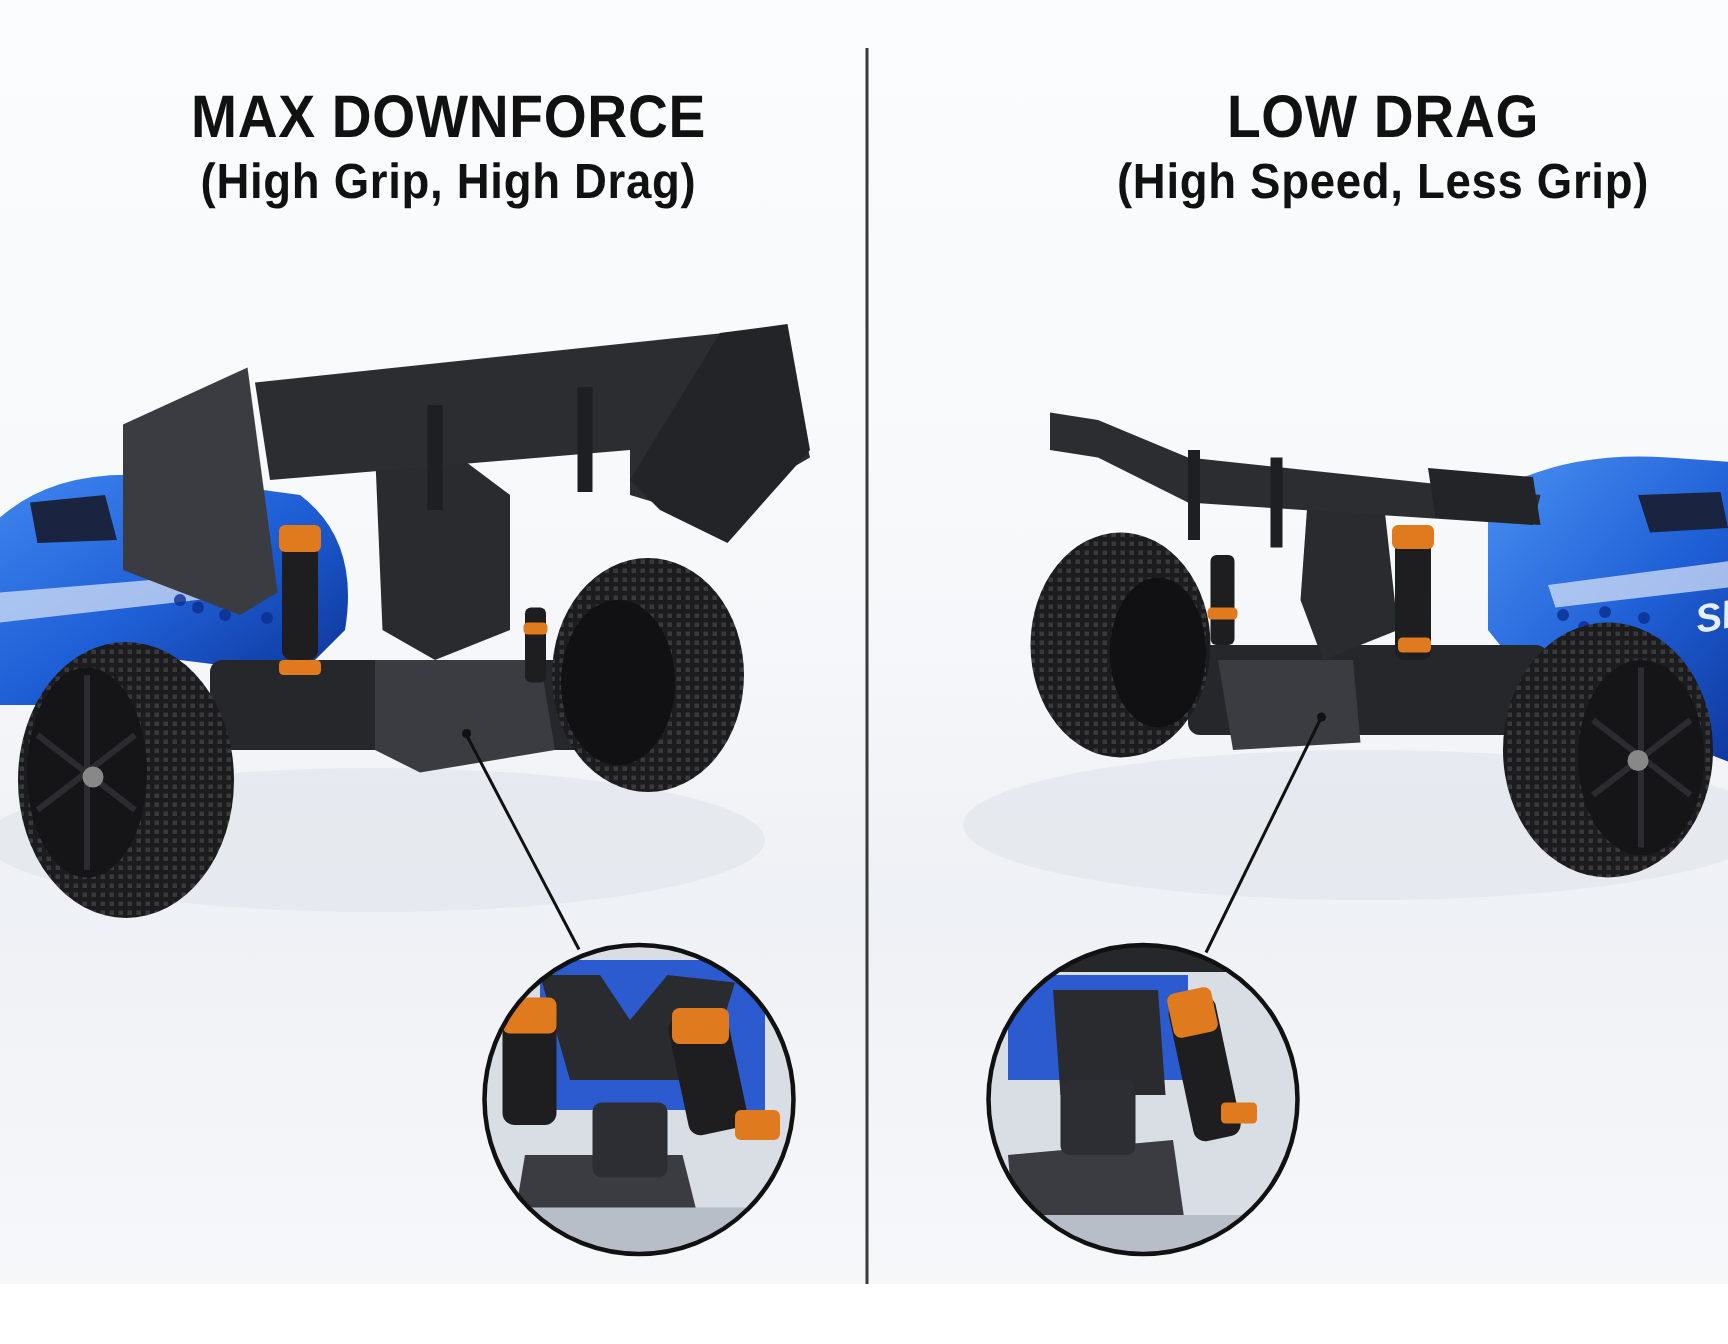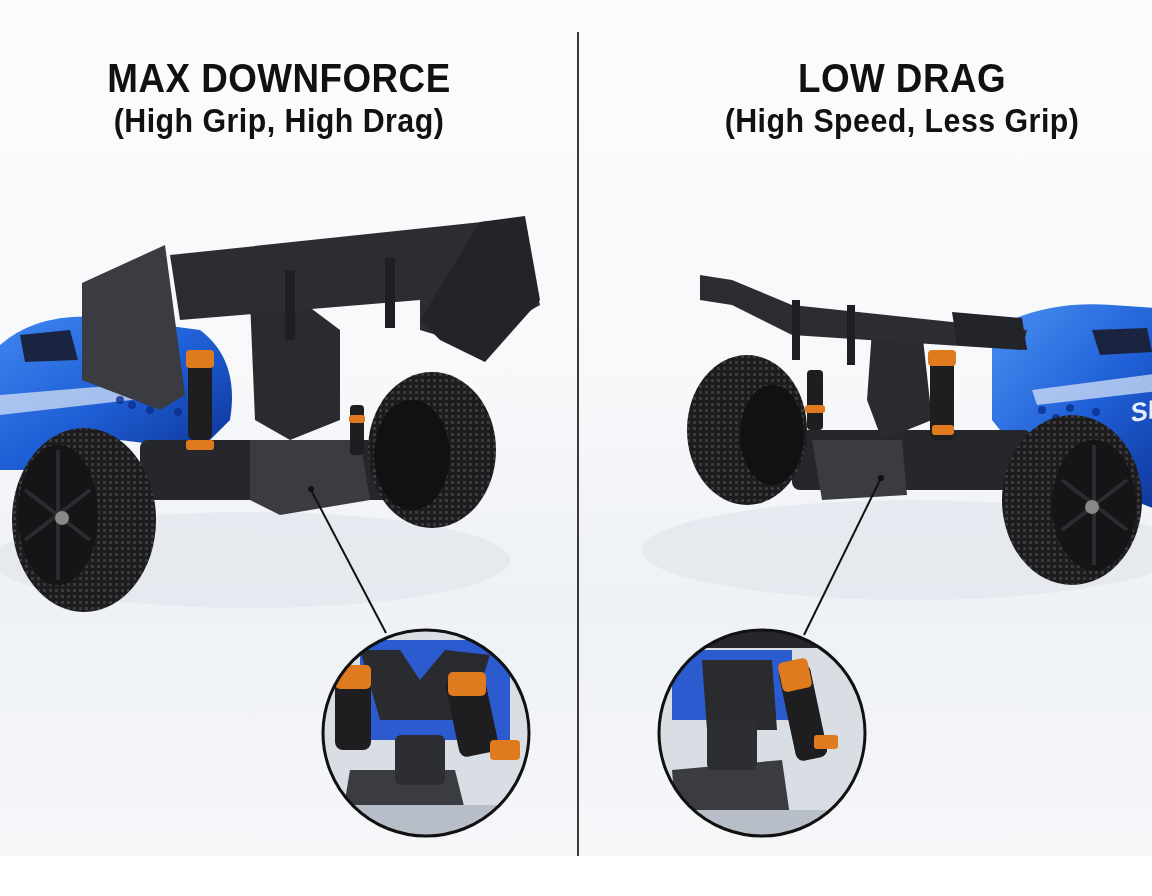--- a/index.html
+++ b/index.html
@@ -1,20 +1,20 @@
 <!DOCTYPE html>
 <html><head>
 <meta charset="utf-8">
 <style>
   html, body { margin:0; padding:0; }
   body { width:1152px; height:896px; background:#ffffff; overflow:hidden; position:relative;
          font-family:"Liberation Sans", "DejaVu Sans", sans-serif; }
   .stage { position:absolute; left:0; top:0; width:1152px; height:856px;
            background:linear-gradient(180deg,#fbfcfd 0%,#f7f8fa 45%,#eef1f5 70%,#f6f7f9 100%); }
-  .panel { position:absolute; top:0; height:856px; }
+  .panel { position:absolute; top:0; height:856px;padding-left:40px; }
   .panel.left { left:0; width:578px; }
   .panel.right { left:612px; width:620px; }
   .divider { position:absolute; left:577px; top:32px; width:2px; height:824px; background:#3a3a3a; }
   .title { position:absolute; width:100%; text-align:center; font-weight:bold; color:#111;
            letter-spacing:0.5px; transform:scaleX(0.92); }
   .title.main { top:56px; font-size:40px; line-height:44px; }
   .title.sub { top:102px; font-size:33px; line-height:38px; }
   .left .title { left:-10px; }
   .right .title { left:-20px; }
   svg.scene { position:absolute; left:0; top:0; }

